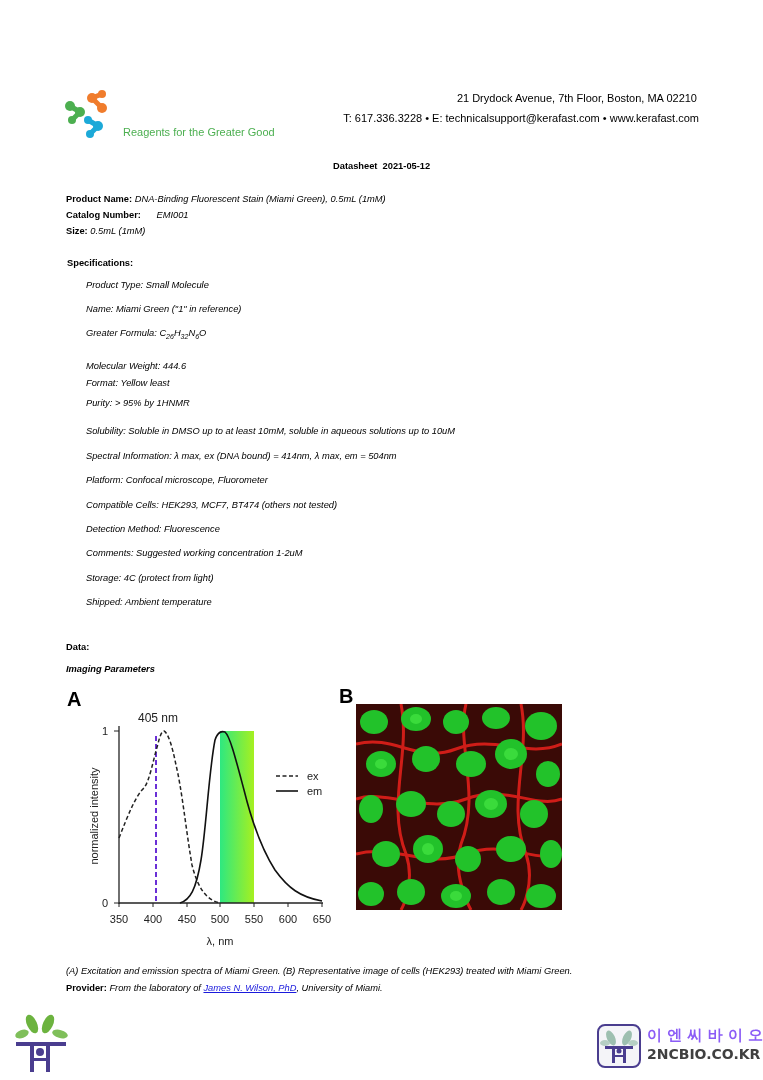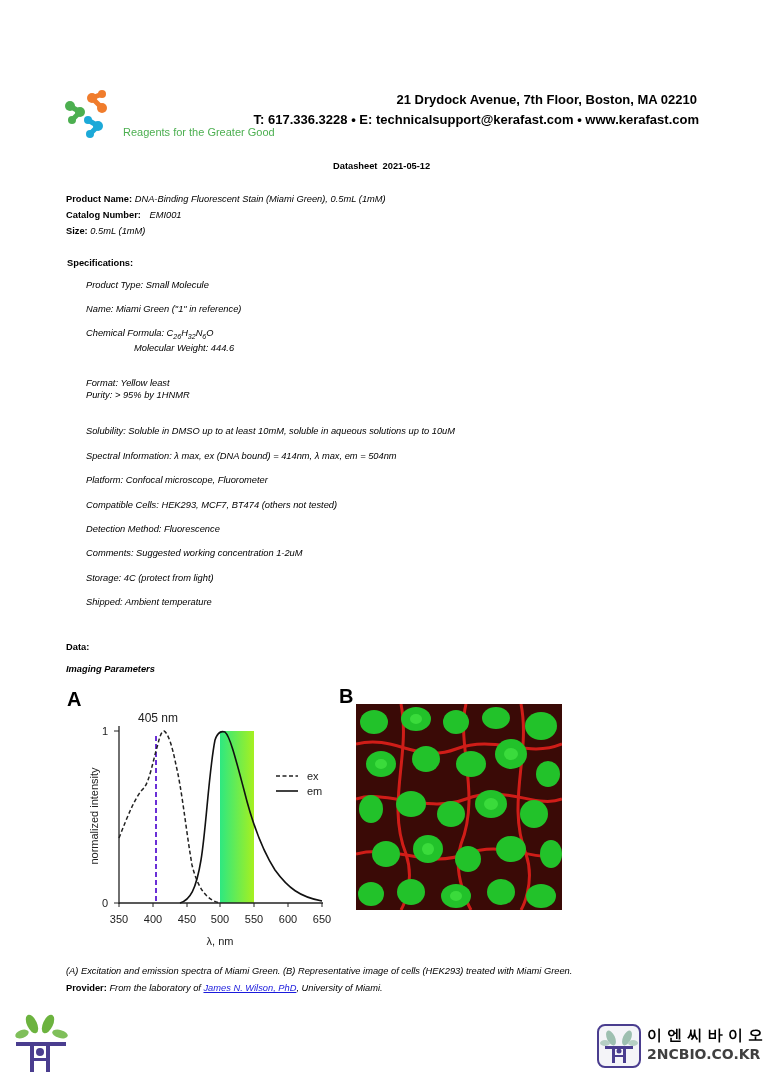--- a/index.html
+++ b/index.html
@@ -1,18 +1,18 @@
 <!DOCTYPE html>
 <html><head>
 <meta charset="utf-8">
 <style>
   html, body { margin:0; padding:0; background:#ffffff; }
   body { width:763px; height:1080px; position:relative; overflow:hidden; font-family:"Liberation Sans", sans-serif; color:#000; }
   .abs { position:absolute; }
-  .small { font-size:13px;font-weight:bold; }
+  .small { font-size:11px; }
   .txt { font-size:9.3px; line-height:12px; white-space:nowrap; }
   .it { font-style:italic; }
   .b { font-weight:bold; }
   .spec { left:86px; font-size:9.3px; font-style:italic; white-space:nowrap; }
   a.link { color:#1a1adc; text-decoration:underline; }
   .logo-text { font-family:"DejaVu Sans", sans-serif; color:#1ca9d8; font-size:38px; letter-spacing:-0.5px; }
   .tagline { font-size:11px; color:#4caf50; }
   .panel-letter { font-size:20px; font-weight:bold; font-family:"Liberation Sans", sans-serif; }
   .axis-tick { font-size:11px; fill:#222; font-family:"Liberation Sans", sans-serif; }
   .bold-k { font-family:"DejaVu Sans", sans-serif; font-weight:bold; }
@@ -47,37 +47,37 @@
 <div class="abs small" style="right:64px; top:112px; text-align:right; white-space:nowrap;">T: 617.336.3228 • E: technicalsupport@kerafast.com • www.kerafast.com</div>
 
 <div class="abs txt b" style="left:333px; top:160px; white-space:pre;">Datasheet  2021-05-12</div>
 
 <div class="abs txt" style="left:66px; top:193px;">
   <span class="b">Product Name:</span>
   <span class="it">DNA-Binding Fluorescent Stain (Miami Green), 0.5mL (1mM)</span>
 </div>
 <div class="abs txt" style="left:66px; top:209px;">
   <span class="b">Catalog Number:</span>
-  <span class="it" style="margin-left:6px;">EMI001</span>
+  <span class="it" style="margin-left:13px;">EMI001</span>
 </div>
 <div class="abs txt" style="left:66px; top:225px;">
   <span class="b">Size:</span>
   <span class="it">0.5mL (1mM)</span>
 </div>
 
 <div class="abs txt b" style="left:67px; top:257px;">Specifications:</div>
 
 <div class="abs spec" style="top:280px;">Product Type: Small Molecule</div>
 <div class="abs spec" style="top:304px;">Name: Miami Green ("1" in reference)</div>
 <div class="abs spec" style="top:328px;">
-  <span>Chemical Formula: </span><span>C</span><sub style="font-size:7px;">26</sub><span>H</span><sub style="font-size:7px;">32</sub><span>N</span><sub style="font-size:7px;">6</sub><span>O</span>
-</div>
-<div class="abs spec" style="top:343px;margin-left:48px;">Molecular Weight: 444.6</div>
+  <span>Greater Formula: </span><span>C</span><sub style="font-size:7px;">26</sub><span>H</span><sub style="font-size:7px;">32</sub><span>N</span><sub style="font-size:7px;">6</sub><span>O</span>
+</div>
+<div class="abs spec" style="top:361px;">Molecular Weight: 444.6</div>
 <div class="abs spec" style="top:378px;">Format: Yellow least</div>
-<div class="abs spec" style="top:390px;">Purity: &gt; 95% by 1HNMR</div>
+<div class="abs spec" style="top:398px;">Purity: &gt; 95% by 1HNMR</div>
 <div class="abs spec" style="top:426px;">Solubility: Soluble in DMSO up to at least 10mM, soluble in aqueous solutions up to 10uM</div>
 <div class="abs spec" style="top:451px;">Spectral Information: λ max, ex (DNA bound) = 414nm, λ max, em = 504nm</div>
 <div class="abs spec" style="top:475px;">Platform: Confocal microscope, Fluorometer</div>
 <div class="abs spec" style="top:500px;">Compatible Cells: HEK293, MCF7, BT474 (others not tested)</div>
 <div class="abs spec" style="top:524px;">Detection Method: Fluorescence</div>
 <div class="abs spec" style="top:548px;">Comments: Suggested working concentration 1-2uM</div>
 <div class="abs spec" style="top:573px;">Storage: 4C (protect from light)</div>
 <div class="abs spec" style="top:597px;font-style:italic;">Shipped: Ambient temperature</div>
 
 <div class="abs txt b" style="left:66px; top:641px;">Data:</div>
@@ -208,15 +208,15 @@
       <ellipse cx="28" cy="12" rx="4" ry="8" fill="#9dbfb0" transform="rotate(25 28 12)"></ellipse>
       <ellipse cx="6" cy="17" rx="5" ry="3" fill="#b6cfc4"></ellipse>
       <ellipse cx="34" cy="17" rx="5" ry="3" fill="#b6cfc4"></ellipse>
       <rect x="6" y="20" width="28" height="3" fill="#4a3d8f"></rect>
       <rect x="13" y="23" width="3" height="14" fill="#4a3d8f"></rect>
       <rect x="24" y="23" width="3" height="14" fill="#4a3d8f"></rect>
       <rect x="13" y="29" width="14" height="2" fill="#4a3d8f"></rect>
       <circle cx="20" cy="25" r="2.5" fill="#4a3d8f"></circle>
     </svg>
   </div>
-  <div class="abs bold-k" style="left:50px; top:4px; font-size:15px; white-space:nowrap; color:#000000;">이 엔 씨 바 이 오</div>
+  <div class="abs bold-k" style="left:50px; top:4px; font-size:15px; white-space:nowrap; color:#8b5cf6;">이 엔 씨 바 이 오</div>
   <div class="abs bold-k" style="left:50px; top:24px; font-size:14px; white-space:nowrap; color:#404040;">2NCBIO.CO.KR</div>
 </div>
 
 </body></html>

